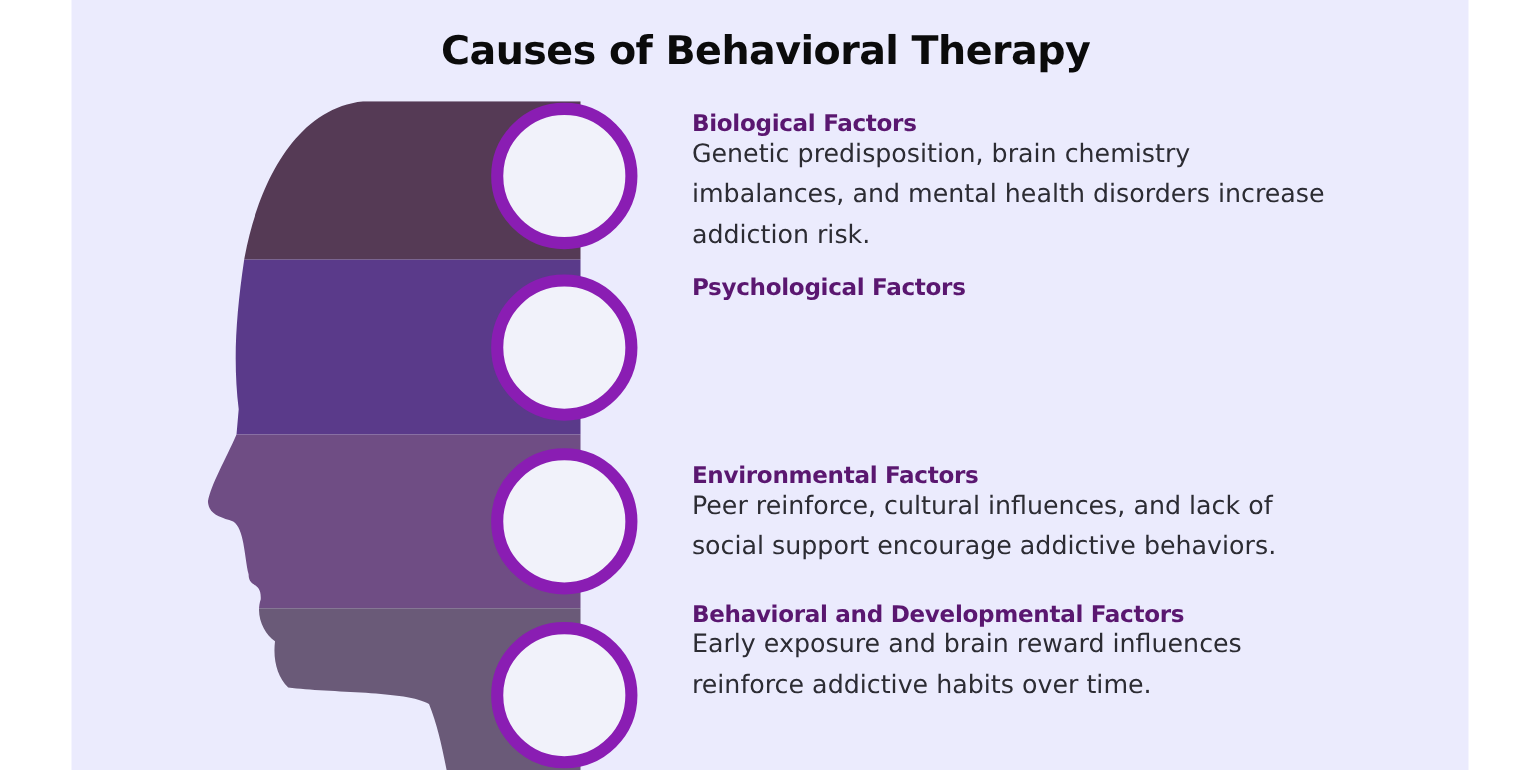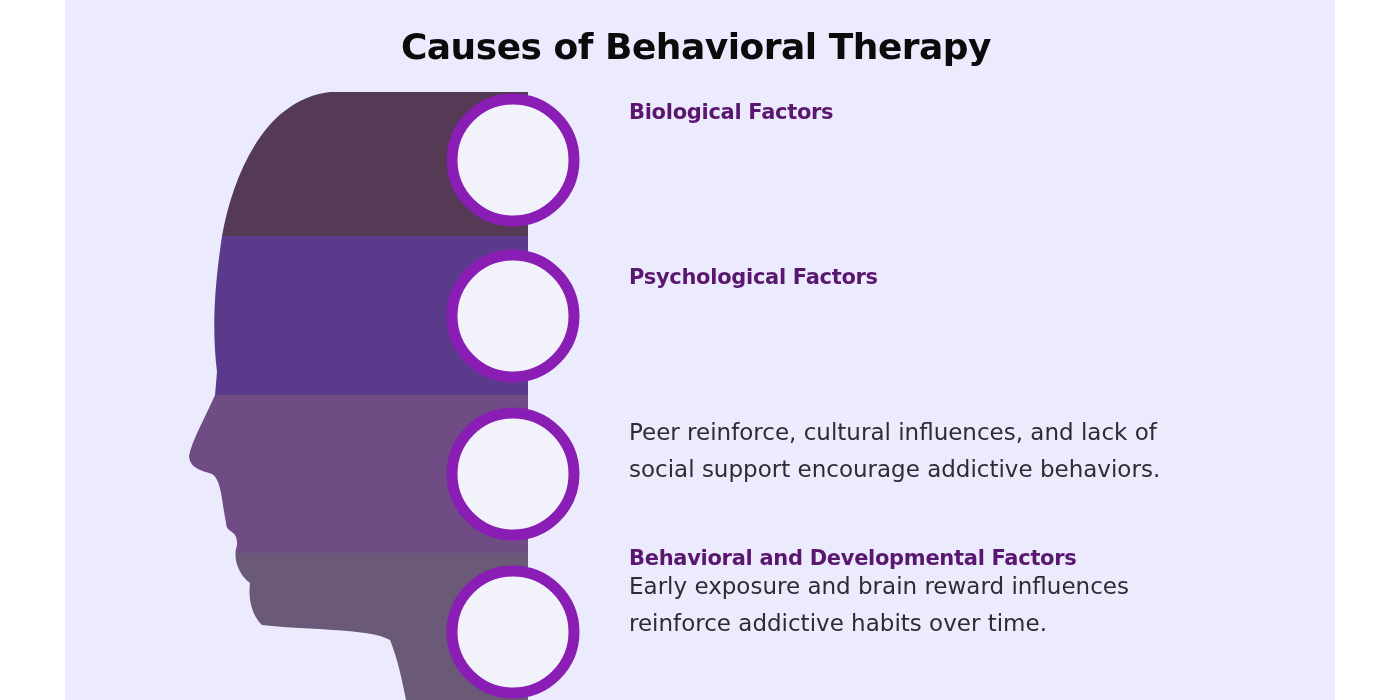--- a/index.html
+++ b/index.html
@@ -61,26 +61,28 @@
   <g>
     <circle cx="513" cy="160" r="61" fill="#f1f2fa" stroke="#8a1db3" stroke-width="11"></circle>
     <circle cx="513" cy="316" r="61" fill="#f1f2fa" stroke="#8a1db3" stroke-width="11"></circle>
     <circle cx="513" cy="474" r="61" fill="#f1f2fa" stroke="#8a1db3" stroke-width="11"></circle>
     <circle cx="513" cy="632" r="61" fill="#f1f2fa" stroke="#8a1db3" stroke-width="11"></circle>
   </g>
 </svg>
 
 <div class="factor" style="top:98px;">
   <div class="h">Biological Factors</div>
+  <div class="d">Genetic predisposition, brain chemistry imbalances, and mental health disorders increase addiction risk.</div>
 </div>
 
-<div class="factor" style="top:263px;">
+<div class="factor" style="top:247px;">
   <div class="h">Psychological Factors</div>
 </div>
 
 <div class="factor" style="top:418px;">
+  <div class="h">Environmental Factors</div>
   <div class="d">Peer reinforce, cultural influences, and lack of social support encourage addictive behaviors.</div>
 </div>
 
 <div class="factor" style="top:544px;">
   <div class="h">Behavioral and Developmental Factors</div>
   <div class="d">Early exposure and brain reward influences reinforce addictive habits over time.</div>
 </div>
 
 </body></html>

